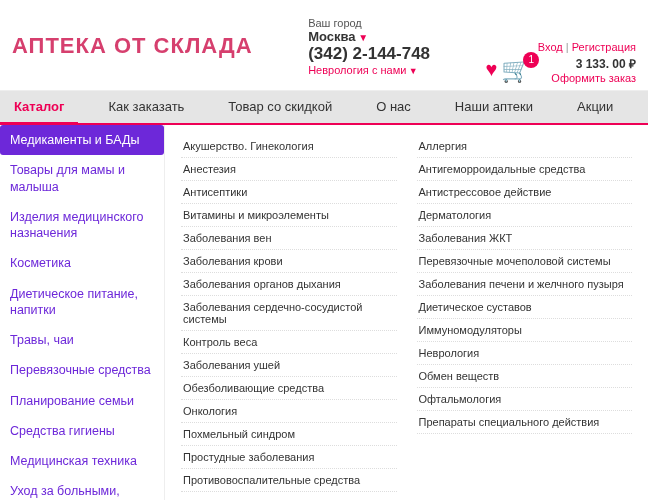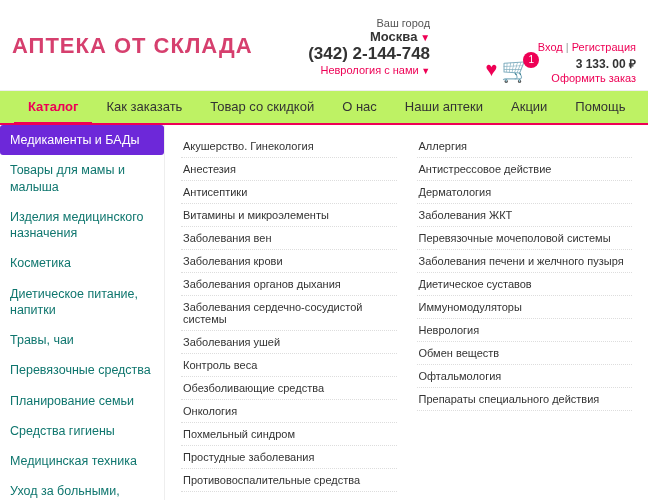--- a/index.html
+++ b/index.html
@@ -1,43 +1,43 @@
 <!DOCTYPE html>
 <html><head>
   <meta charset="utf-8">
   <style>
     * { margin: 0; padding: 0; box-sizing: border-box; }
     body { font-family: Arial, sans-serif; font-size: 13px; background: #fff; width: 648px; height: 500px; overflow: hidden; }
 
     
     .header { display: flex; align-items: center; justify-content: space-between; padding: 8px 12px 6px 12px; border-bottom: 1px solid #eee; }
     .logo { font-size: 22px; font-weight: 900; color: #d63f6e; letter-spacing: 1px; line-height: 1.1; }
-    .header-center { text-align: right; }
+    .header-center { text-align: left; }
     .header-center .city-label { font-size: 11px; color: #555; }
     .header-center .city { font-size: 13px; font-weight: bold; color: #333; cursor: pointer; }
     .header-center .city::after { content: ' ▼'; font-size: 10px; color: #e05; }
     .header-center .phone { font-size: 17px; font-weight: bold; color: #333; }
     .header-center .contact-link { font-size: 11px; color: #e05; cursor: pointer; }
     .header-center .contact-link::after { content: ' ▼'; font-size: 9px; }
     .header-right { display: flex; align-items: flex-start; gap: 8px; }
     .auth-links { font-size: 11px; text-align: right; }
     .auth-links a { color: #e05; text-decoration: none; }
     .auth-links span { color: #999; }
 
     
-    .nav { background: #bef264; border-bottom: 2px solid #e05; display: flex; gap: 0; padding-left: 14px; }
+    .nav { background: #e5e5e5; border-bottom: 2px solid #e05; display: flex; gap: 16px; }
     .nav-item { padding: 8px 14px; cursor: pointer; font-size: 13px; color: #333; white-space: nowrap; }
     .nav-item.active { color: #e05; font-weight: bold; border-bottom: 3px solid #e05; margin-bottom: -2px; }
 
     
     .main { display: flex; height: calc(500px - 100px); }
 
     
     .sidebar { width: 165px; min-width: 165px; border-right: 1px solid #eee; overflow-y: auto; }
-    .sidebar-item { padding: 7px 10px; cursor: pointer; font-size: 12.5px; color: #0f766e; line-height: 1.3; }
+    .sidebar-item { padding: 7px 10px; cursor: pointer; font-size: 12.5px; color: #6d28d9; line-height: 1.3; }
     .sidebar-item.active { background: #6d28d9; color: #fff; border-radius: 3px; }
 
     
     .content { flex: 1; padding: 10px 16px; overflow-y: auto; }
     .category-grid { display: grid; grid-template-columns: 1fr 1fr; gap: 2px 20px; }
     .category-link { padding: 5px 2px; font-size: 11px; color: #333; cursor: pointer; border-bottom: 1px dotted #ddd; }
   </style>
 </head>
 <body>
 
@@ -102,30 +102,31 @@
     <div class="category-grid">
       <div>
         <div class="category-link">Акушерство. Гинекология</div>
         <div class="category-link">Анестезия</div>
         <div class="category-link">Антисептики</div>
         <div class="category-link">Витамины и микроэлементы</div>
         <div class="category-link">Заболевания вен</div>
         <div class="category-link">Заболевания крови</div>
         <div class="category-link">Заболевания органов дыхания</div>
         <div class="category-link">Заболевания сердечно-сосудистой системы</div>
+        <div class="category-link">Контроль веса</div>
         <div class="category-link">Заболевания ушей</div>
-        <div class="category-link">Контроль веса</div>
         <div class="category-link">Обезболивающие средства</div>
         <div class="category-link">Онкология</div>
         <div class="category-link">Похмельный синдром</div>
         <div class="category-link">Простудные заболевания</div>
         <div class="category-link">Противовоспалительные средства</div>
       </div>
       <div>
         <div class="category-link">Аллергия</div>
+        <div class="category-link">Антигеморроидальные средства</div>
         <div class="category-link">Антистрессовое действие</div>
         <div class="category-link">Дерматология</div>
         <div class="category-link">Заболевания ЖКТ</div>
         <div class="category-link">Перевязочные мочеполовой системы</div>
         <div class="category-link">Заболевания печени и желчного пузыря</div>
         <div class="category-link">Диетическое суставов</div>
         <div class="category-link">Иммуномодуляторы</div>
         <div class="category-link">Неврология</div>
         <div class="category-link">Обмен веществ</div>
         <div class="category-link">Офтальмология</div>

